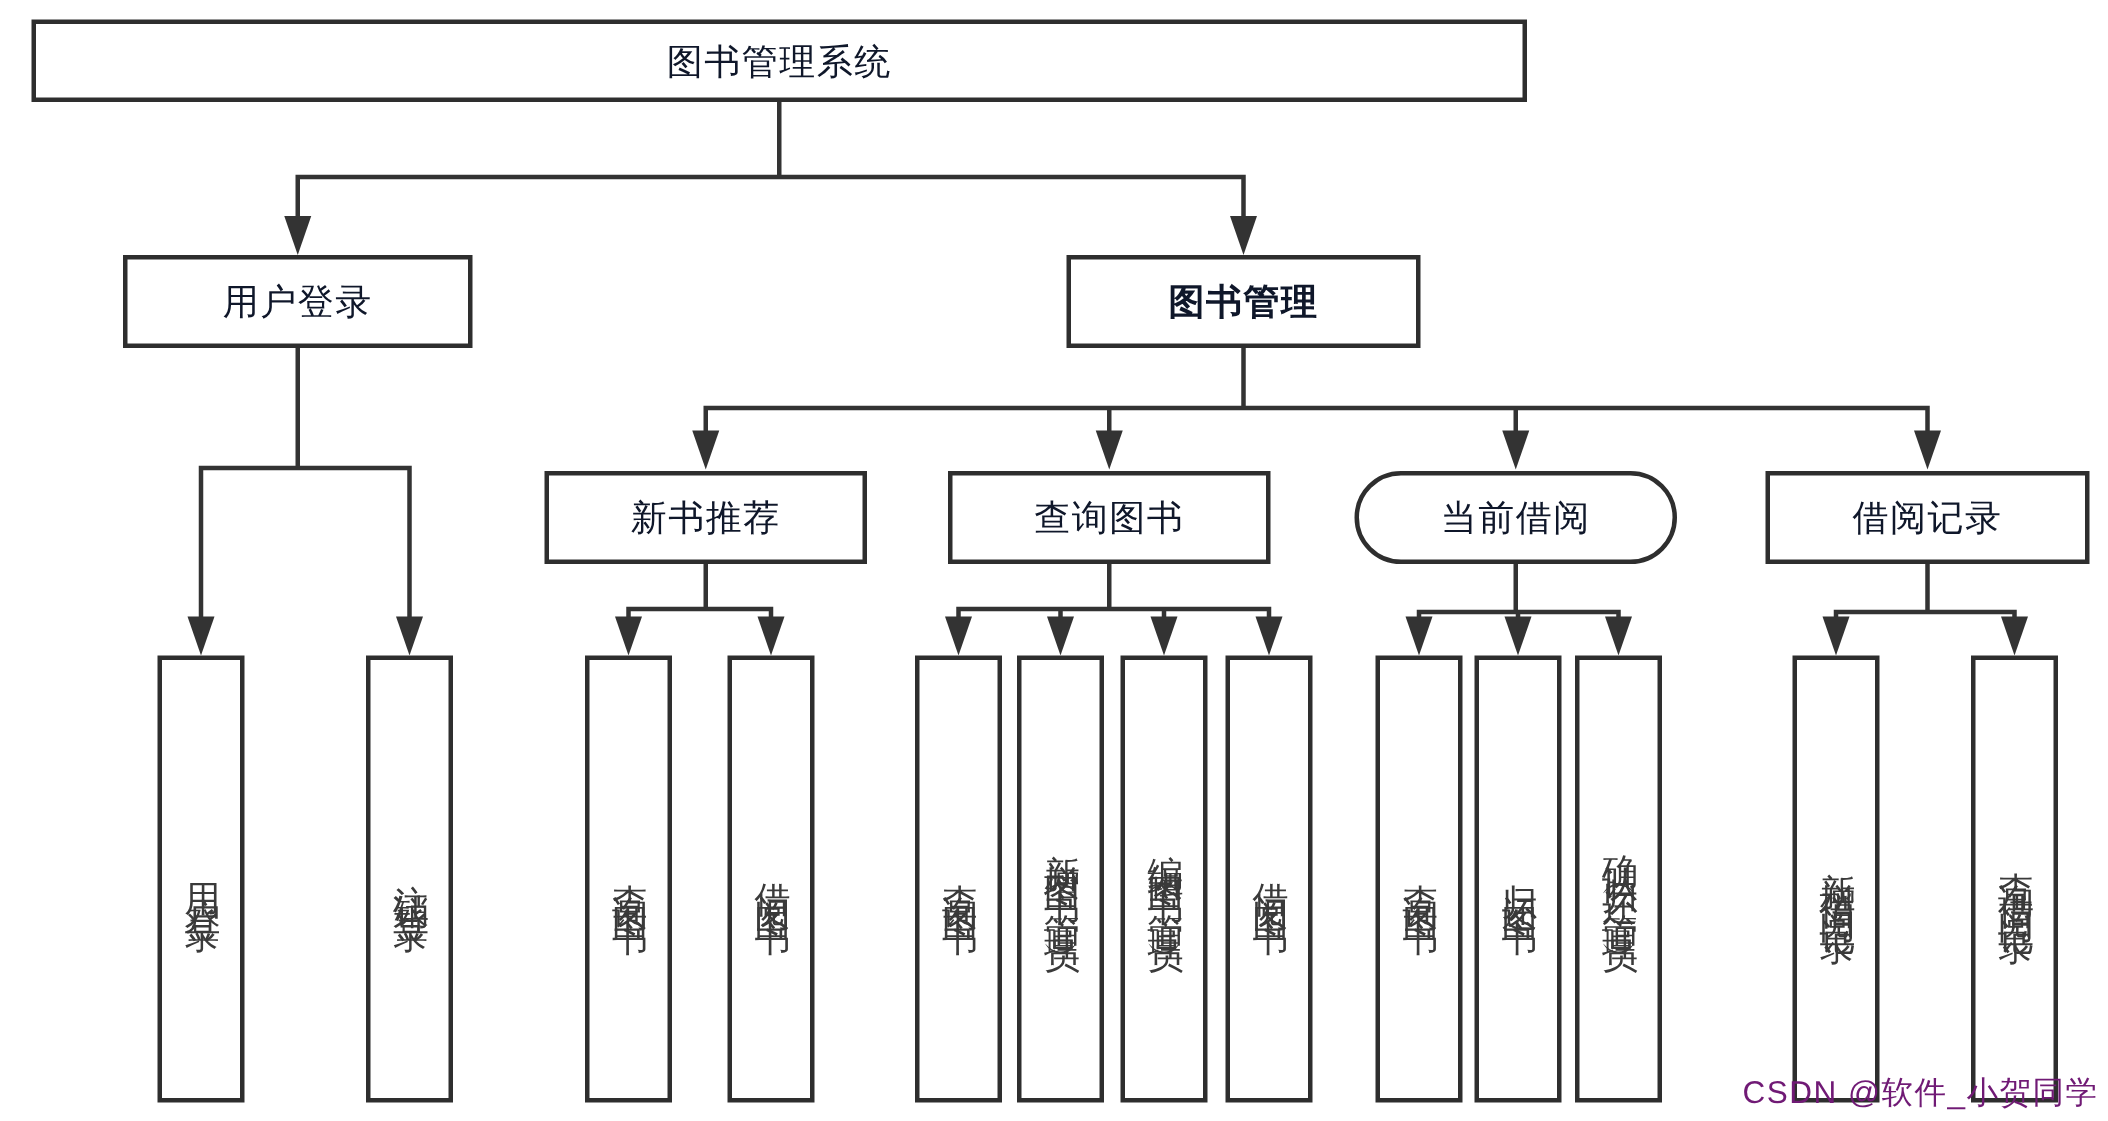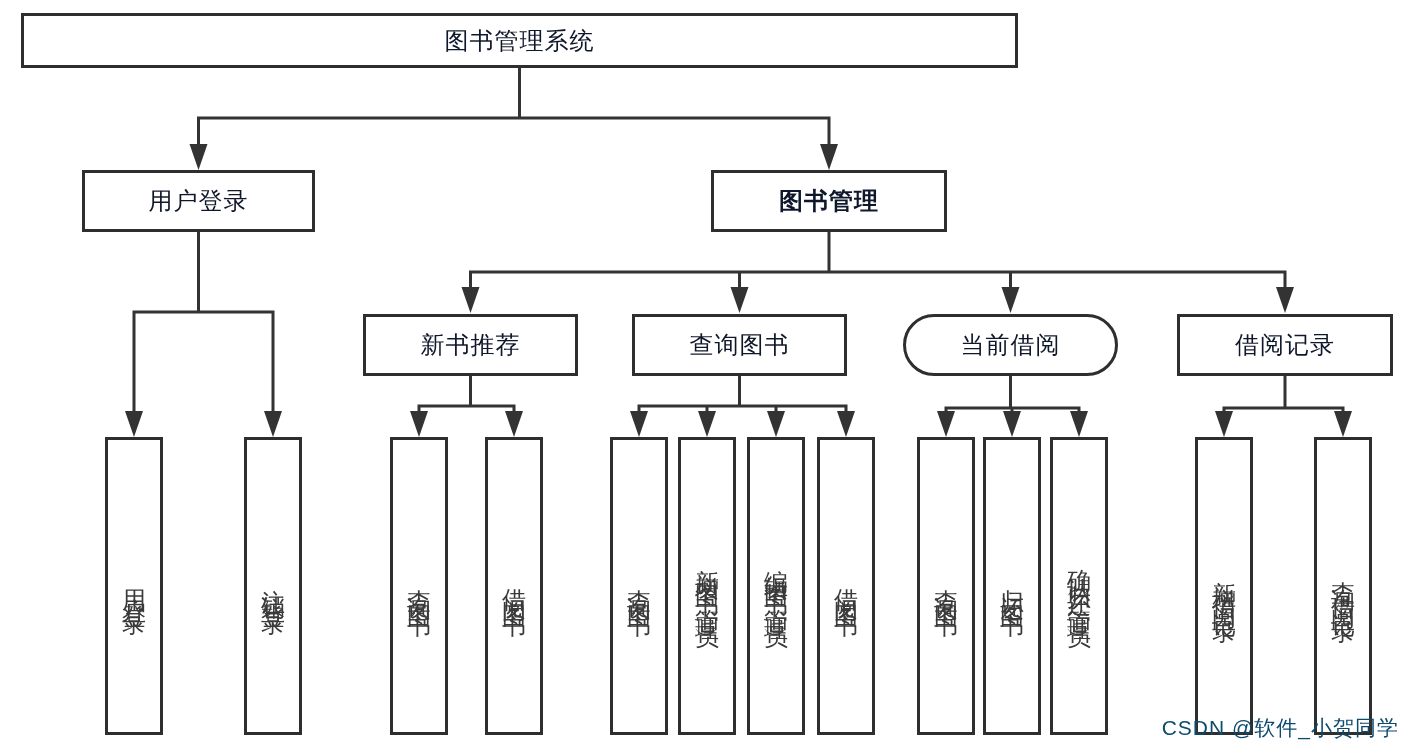--- a/index.html
+++ b/index.html
@@ -51,21 +51,21 @@
     font-size: 24px;
     letter-spacing: 8px;
     line-height: 1;
     white-space: nowrap;
   }
   .watermark {
     position: absolute;
     right: 6px;
     bottom: 5px;
     font-size: 21px;
-    color: #0c4a6e;
+    color: #701a75;
     letter-spacing: 1px;
     z-index: 10;
     white-space: nowrap;
   }
 </style>
 </head>
 <body>
 
 <div class="canvas">
 

